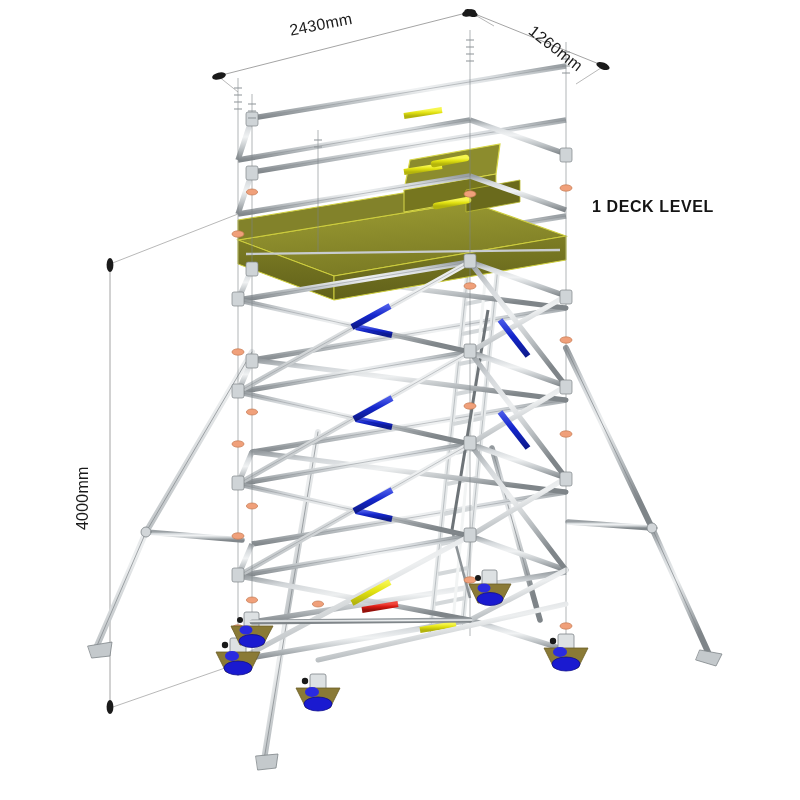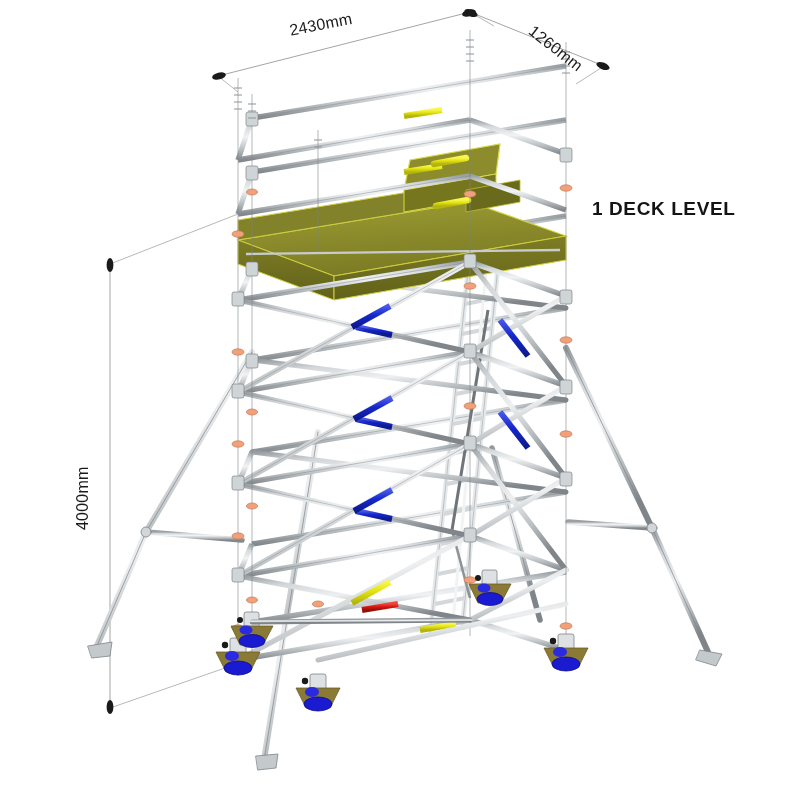--- a/index.html
+++ b/index.html
@@ -48,21 +48,21 @@
   }
   #label-height {
     left: 74px;
     top: 530px;
     transform: rotate(-90deg);
     transform-origin: left top;
   }
   #label-deck {
     left: 592px;
     top: 198px;
-    font-size: 19px;
+    font-size: 16px;
     font-weight: bold;
     letter-spacing: 0.6px;
     color: #141414;
   }
 </style>
 </head>
 <body>
 
 <div id="canvas">
 

